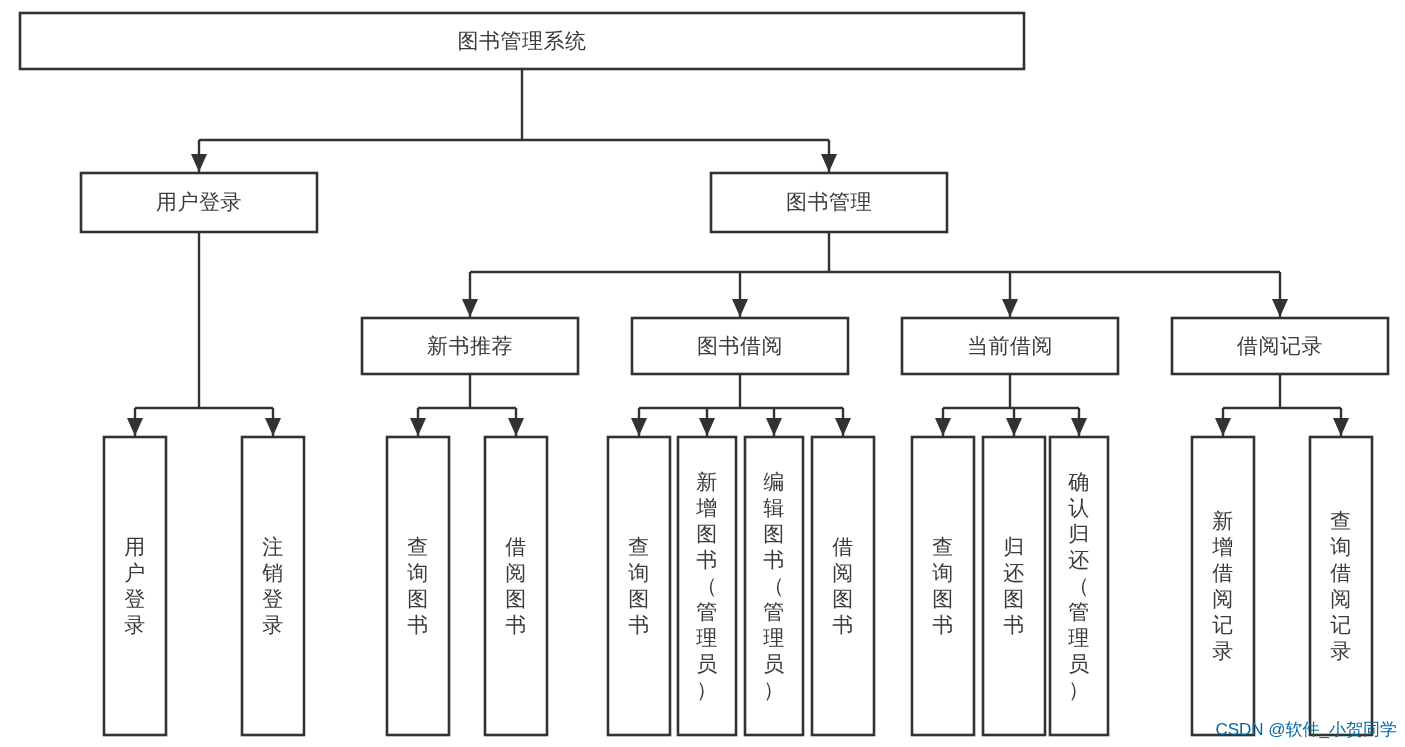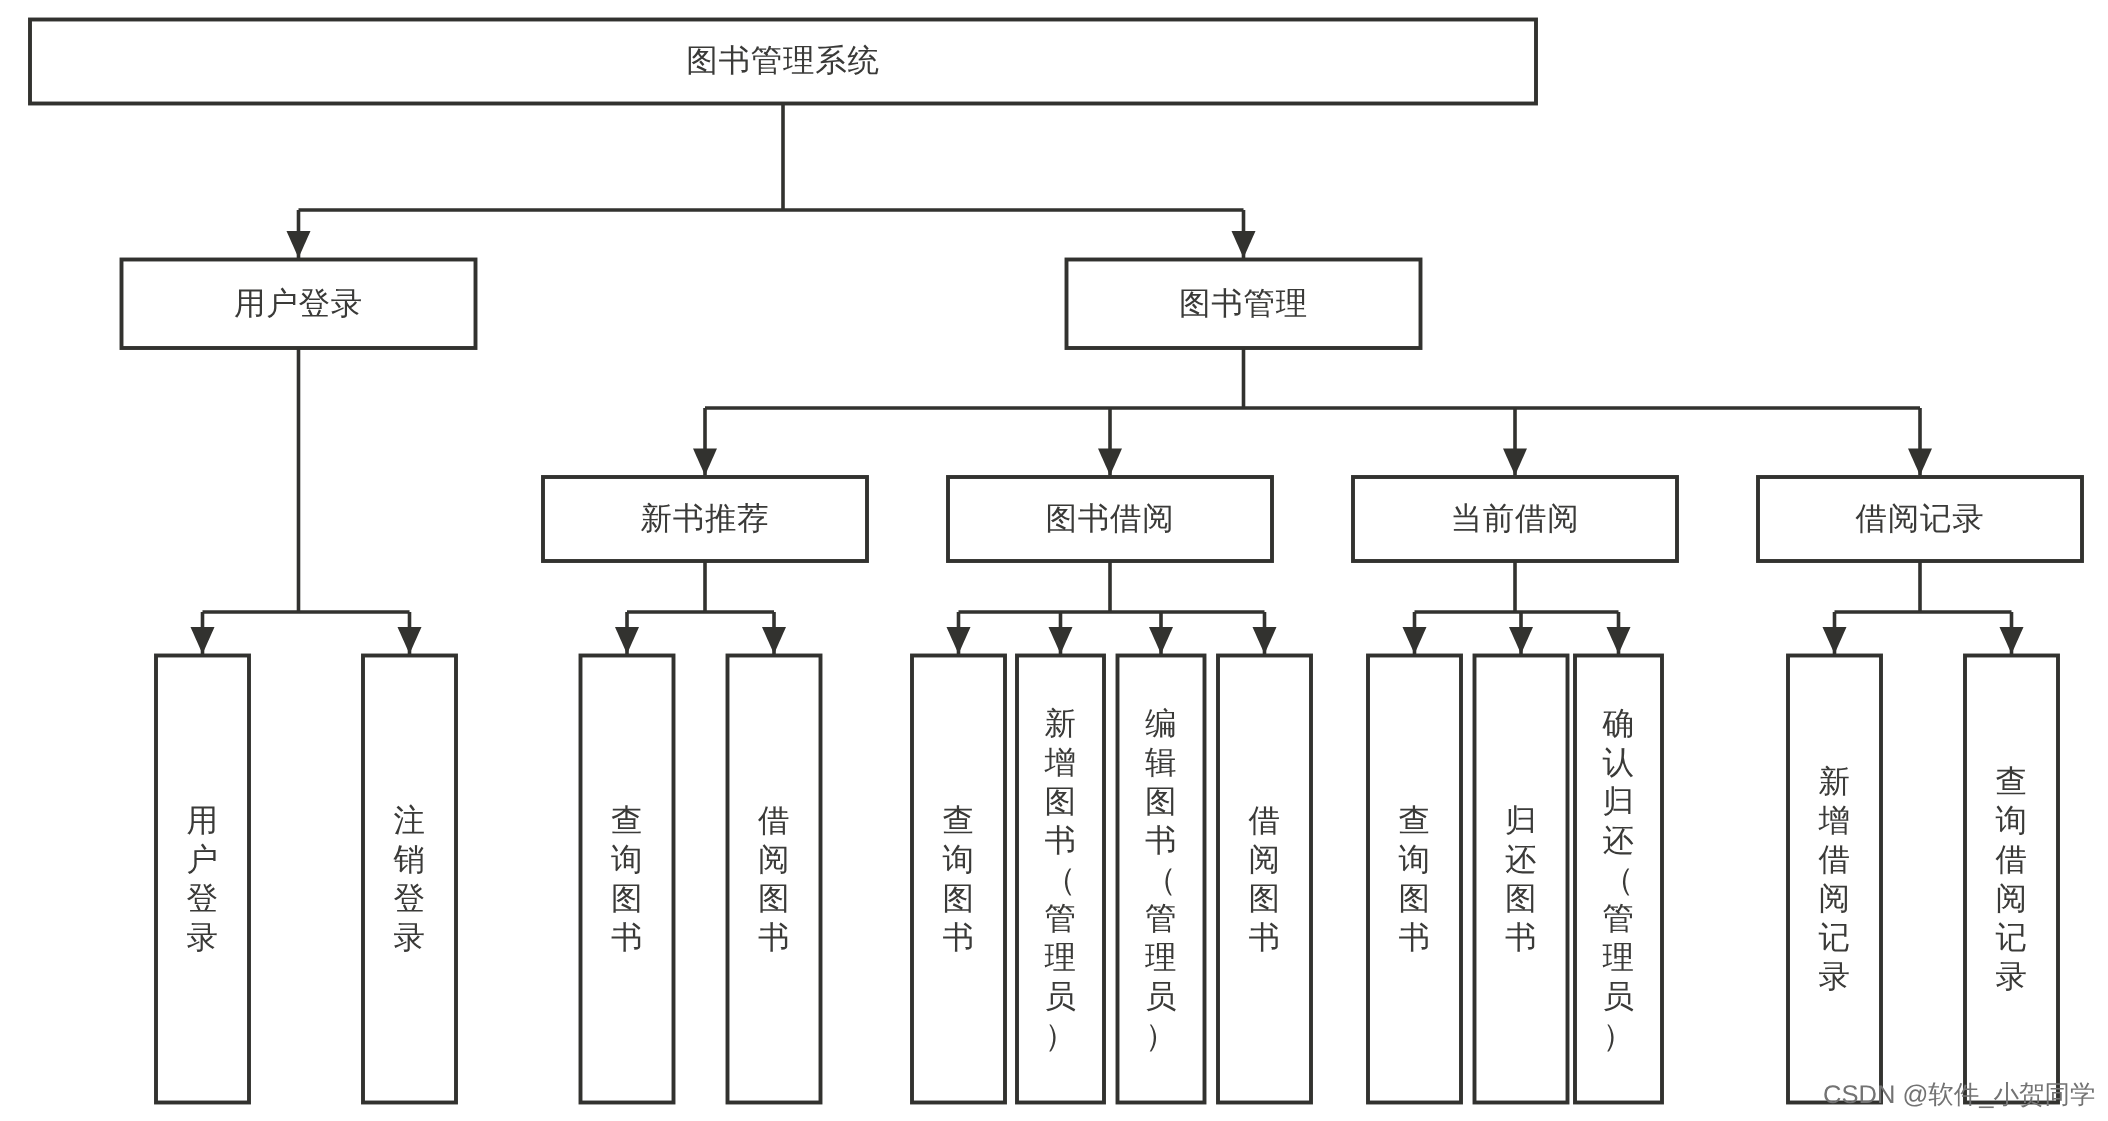--- a/index.html
+++ b/index.html
@@ -55,21 +55,21 @@
     fill: #3a3a38;
     text-anchor: middle;
     letter-spacing: 0.5px;
   }
   .watermark-text {
     position: absolute;
     right: 8px;
     bottom: 6px;
     font-family: "Liberation Sans", "DejaVu Sans", sans-serif;
     font-size: 17px;
-    color: #737373;
+    color: #0369a1;
     white-space: nowrap;
     user-select: none;
   }
 </style>
 </head>
 <body>
 
 <div id="diagram-root">
 
   <svg class="diagram-canvas" viewBox="0 0 1405 747">

